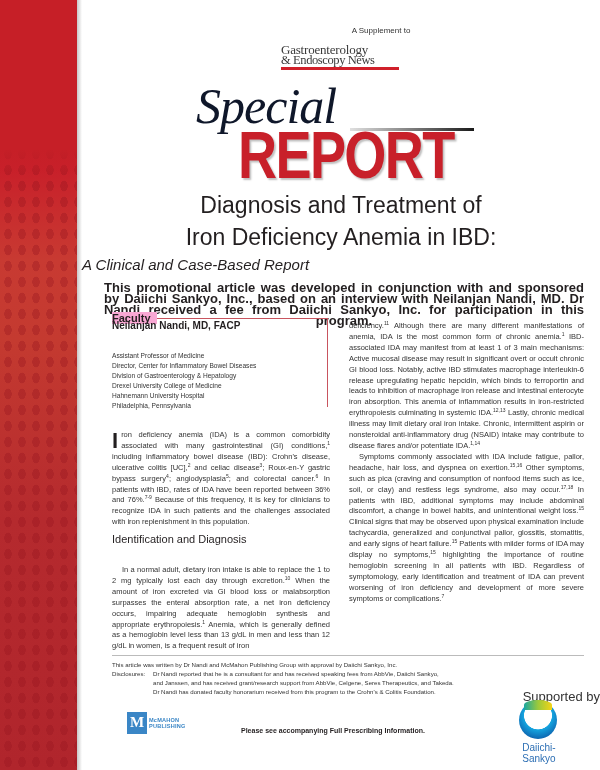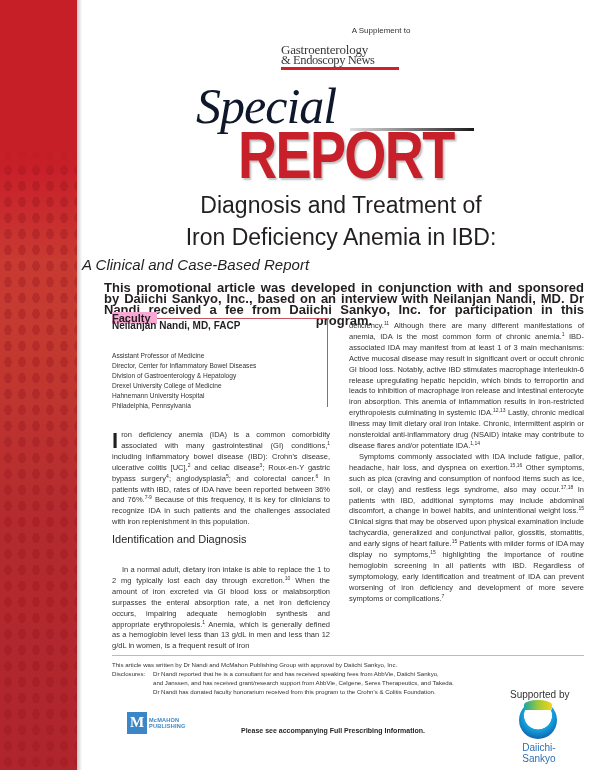--- a/index.html
+++ b/index.html
@@ -115,21 +115,21 @@
   .mcmahon .mark::before {
     content: "M"; position: absolute; left: 0; top: 2px; width: 20px; text-align: center;
     color: #fff; font-weight: bold; font-size: 15px; font-family: "Liberation Serif", serif;
   }
   .mcmahon .words { margin-left: 2px; font-size: 5.6px; line-height: 6.5px; font-weight: bold; color: #3a86c6; letter-spacing: 0.2px; }
 
   .prescribing {
     position: absolute; left: 241px; top: 727px; font-size: 7px; font-weight: bold; color: #231f20;
   }
   .supported {
-    position: absolute; left: 510px; top: 689px; width: 90px; text-align: left; font-size: 10px; color: #333;
+    position: absolute; left: 510px; top: 689px; width: 90px; text-align: right; font-size: 13px; color: #333;
   }
   .daiichi-logo {
     position: absolute; left: 519px; top: 701px; width: 38px; height: 38px; border-radius: 50%;
     background: radial-gradient(circle at 50% 38%, #ffffff 45%, #15a4df 47%, #0d61ad 80%);
   }
   .daiichi-logo::after {
     content: ""; position: absolute; left: 5px; top: -1px; width: 28px; height: 10px; border-radius: 50% 50% 0 0;
     background: linear-gradient(to right, #1aa7a0, #9cc93b, #f3d417);
   }
   .daiichi-name {

